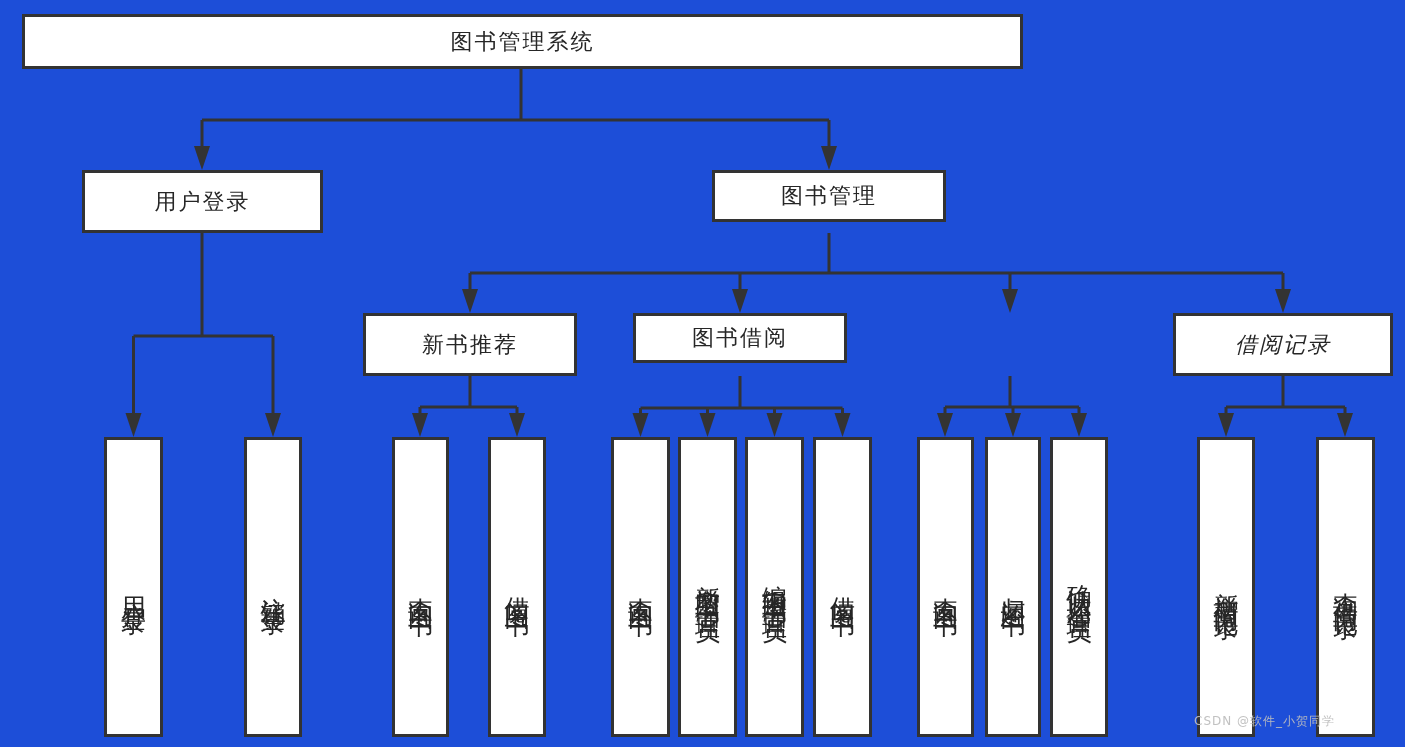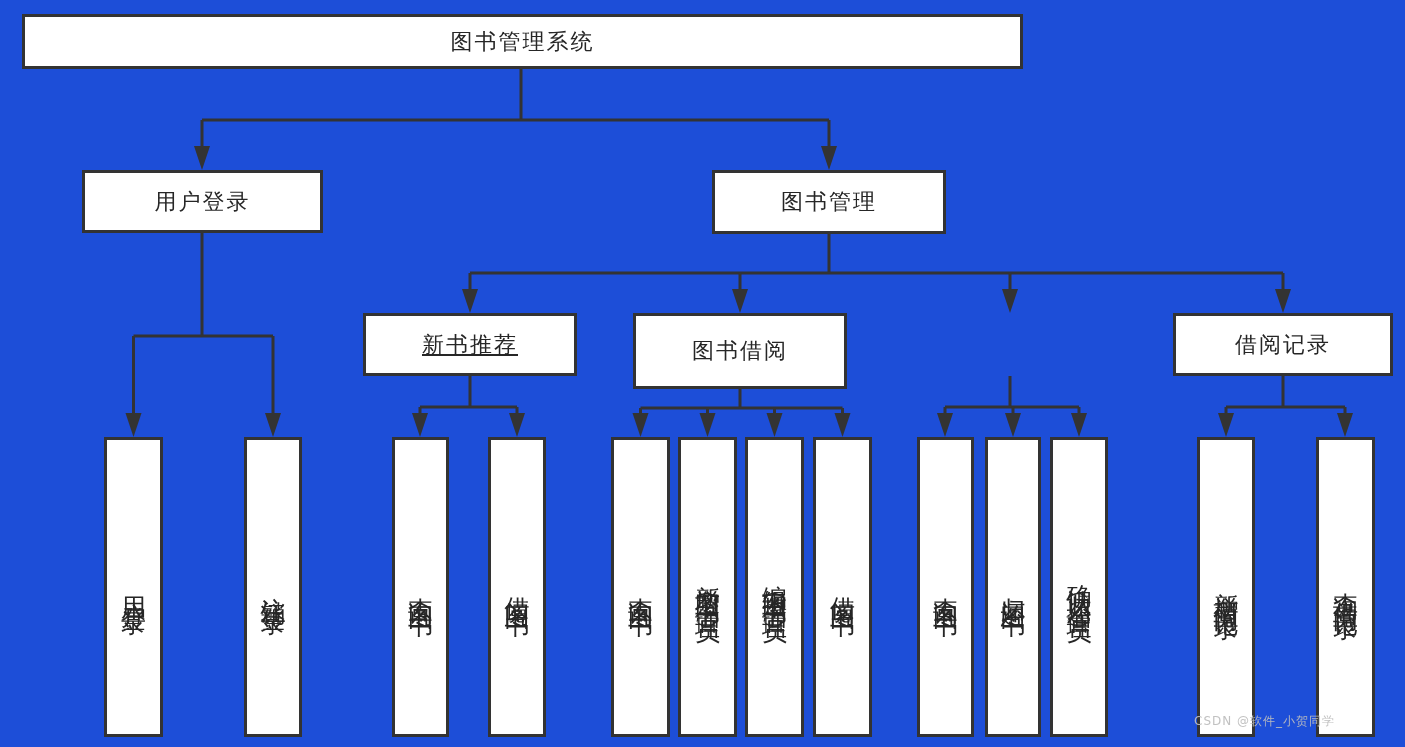--- a/index.html
+++ b/index.html
@@ -88,31 +88,31 @@
       <polygon points="1345,437 1337,413 1353,413" fill="#333333"></polygon>
     </svg>
 
   <div class="hbox" style="left:22px;top:14px;width:1001px;height:55px;">
     <span>图书管理系统</span>
   </div>
 
   <div class="hbox" style="left:82px;top:170px;width:241px;height:63px;">
     <span>用户登录</span>
   </div>
-  <div class="hbox" style="left:712px;top:170px;width:234px;height:64px;">
+  <div class="hbox" style="left:712px;top:170px;width:234px;height:52px;">
     <span>图书管理</span>
   </div>
 
-  <div class="hbox" style="left:363px;top:313px;width:214px;height:63px;text-decoration:underline;">
+  <div class="hbox" style="left:363px;top:313px;width:214px;height:63px;">
     <span>新书推荐</span>
   </div>
-  <div class="hbox" style="left:633px;top:313px;width:214px;height:76px;">
+  <div class="hbox" style="left:633px;top:313px;width:214px;height:50px;">
     <span>图书借阅</span>
   </div>
-  <div class="hbox" style="left:1173px;top:313px;width:220px;height:63px;">
+  <div class="hbox" style="left:1173px;top:313px;width:220px;height:63px;font-style:italic;">
     <span>借阅记录</span>
   </div>
 
   <div class="vbox" style="left:104px;width:59px;">
     <span>用户登录</span>
   </div>
   <div class="vbox" style="left:244px;width:58px;">
     <span>注销登录</span>
   </div>
 

